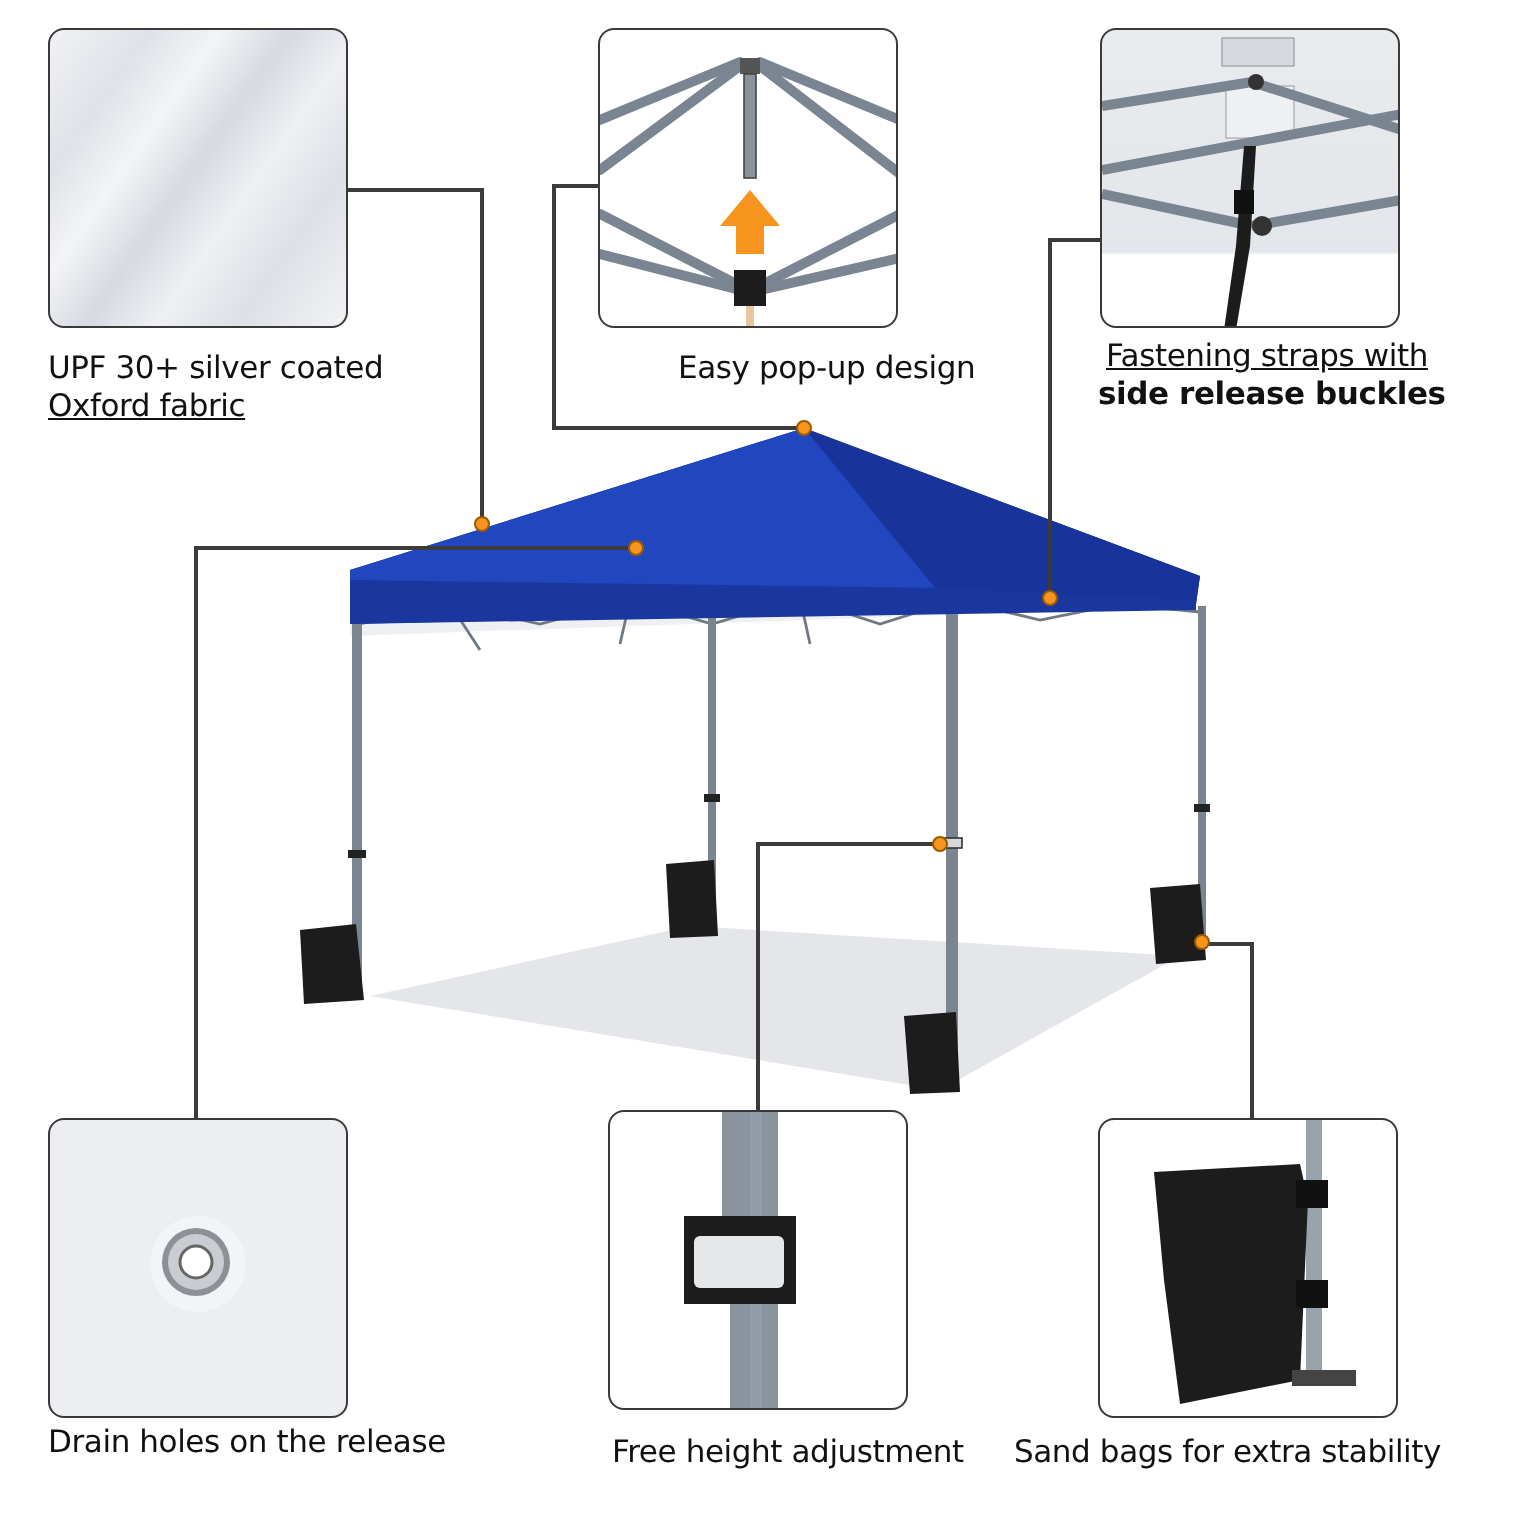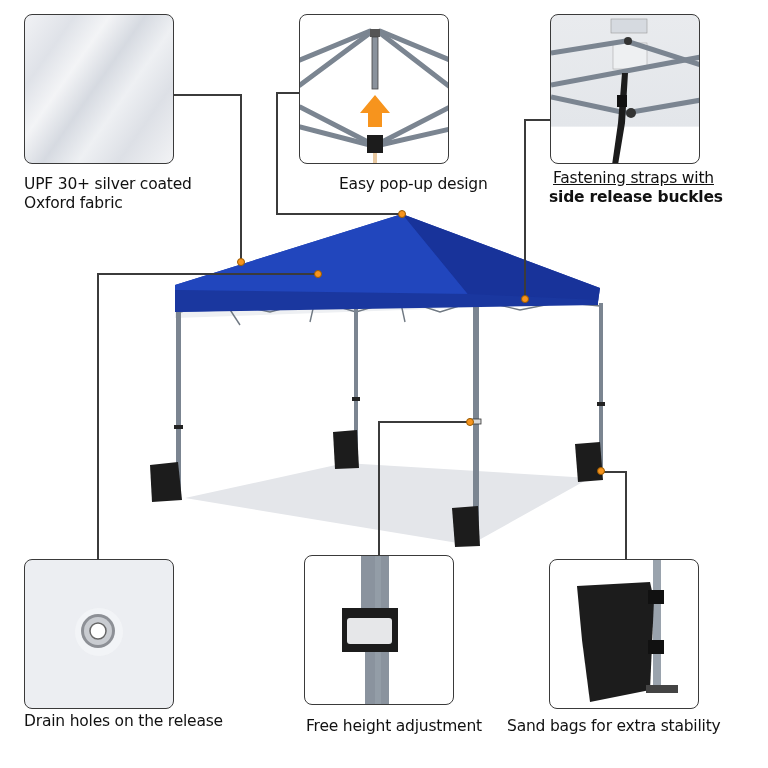--- a/index.html
+++ b/index.html
@@ -77,21 +77,21 @@
 <div class="dot" style="left:466px;top:418px;"></div>
 
 <div class="line" style="left:602px;top:471px;width:24px;height:1.5px;"></div>
 <div class="line" style="left:625px;top:471px;width:1.5px;height:89px;"></div>
 <div class="dot" style="left:597px;top:467px;"></div>
 
 <div class="panel" style="left:24px;top:14px;width:150px;height:150px;background:linear-gradient(125deg,#f1f2f5 0%,#dfe2e8 20%,#f3f4f6 34%,#d6dae1 48%,#eef0f3 62%,#dde0e6 78%,#f2f3f5 100%);">
   <span></span>
 </div>
 <div class="caption" style="left:24px;top:175px;">UPF 30+ silver coated</div>
-<div class="caption" style="left:24px;top:194px;">Oxford fabric</div>
+<div class="caption" style="left:24px;top:194px;text-decoration:underline;">Oxford fabric</div>
 
 <div class="panel" style="left:299px;top:14px;width:150px;height:150px;background:#ffffff;">
   <svg width="150" height="150" viewBox="0 0 150 150">
     <g stroke="#7b8591" stroke-width="5" stroke-linecap="round" fill="none">
       <line x1="0" y1="45" x2="70" y2="16"></line>
         <line x1="0" y1="70" x2="70" y2="18"></line>
       <line x1="150" y1="45" x2="80" y2="16"></line>
         <line x1="150" y1="72" x2="80" y2="18"></line>
       <line x1="0" y1="92" x2="70" y2="128"></line>
         <line x1="0" y1="112" x2="70" y2="130"></line>

